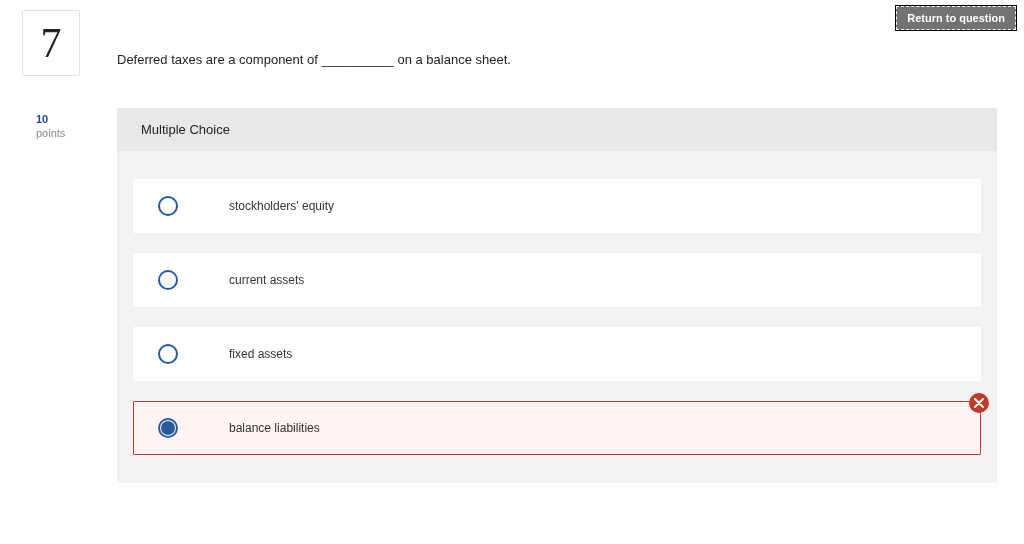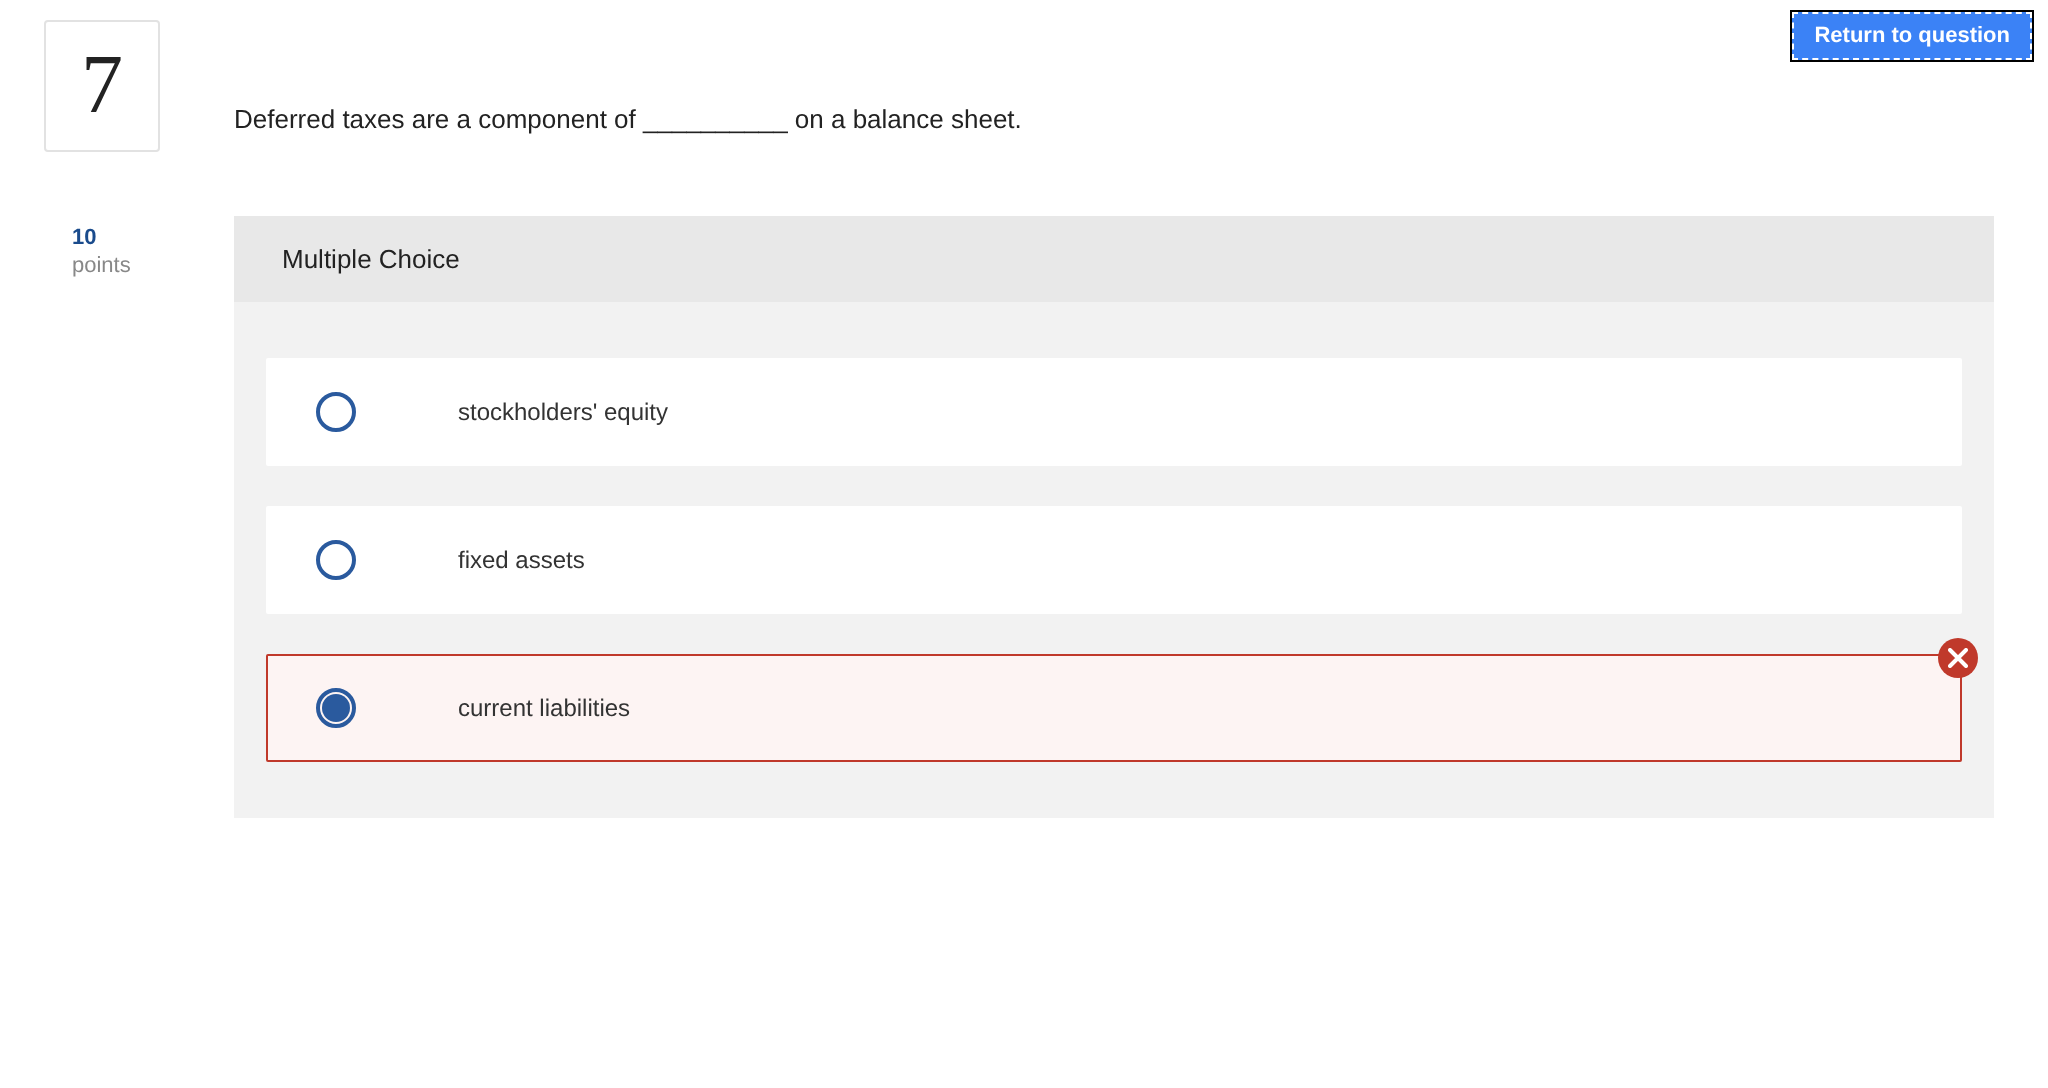--- a/index.html
+++ b/index.html
@@ -9,21 +9,21 @@
       width: 1024px;
       height: 544px;
       position: relative;
       font-size: 13px;
       color: #333;
     }
     .return-btn {
       position: absolute;
       top: 6px;
       right: 8px;
-      background: #3b82f6;
+      background: #737373;
       color: #fff;
       border: 1px dashed #fff;
       outline: 1px solid #000;
       padding: 5px 10px;
       font-size: 11px;
       font-weight: bold;
       cursor: pointer;
     }
     .qnum-box {
       position: absolute;
@@ -141,32 +141,36 @@
 
 <div class="mc-panel">
   <div class="mc-header">Multiple Choice</div>
   <div class="options">
 
     <div class="option">
       <span class="radio"></span>
       <span class="option-label">stockholders' equity</span>
     </div>
 
+    <div class="option">
+      <span class="radio"></span>
+      <span class="option-label">current assets</span>
+    </div>
 
 
     <div class="option">
       <span class="radio"></span>
       <span class="option-label">fixed assets</span>
     </div>
 
     <div class="option incorrect">
       <span class="radio filled">
           <span class="dot"></span>
         </span>
-      <span class="option-label">current liabilities</span>
+      <span class="option-label">balance liabilities</span>
       <span class="x-badge">
         <svg viewBox="0 0 10 10">
             <path d="M1 1 L9 9 M9 1 L1 9" stroke="#fff" stroke-width="2" stroke-linecap="round"></path>
           </svg>
       </span>
     </div>
 
   </div>
 </div>
 

